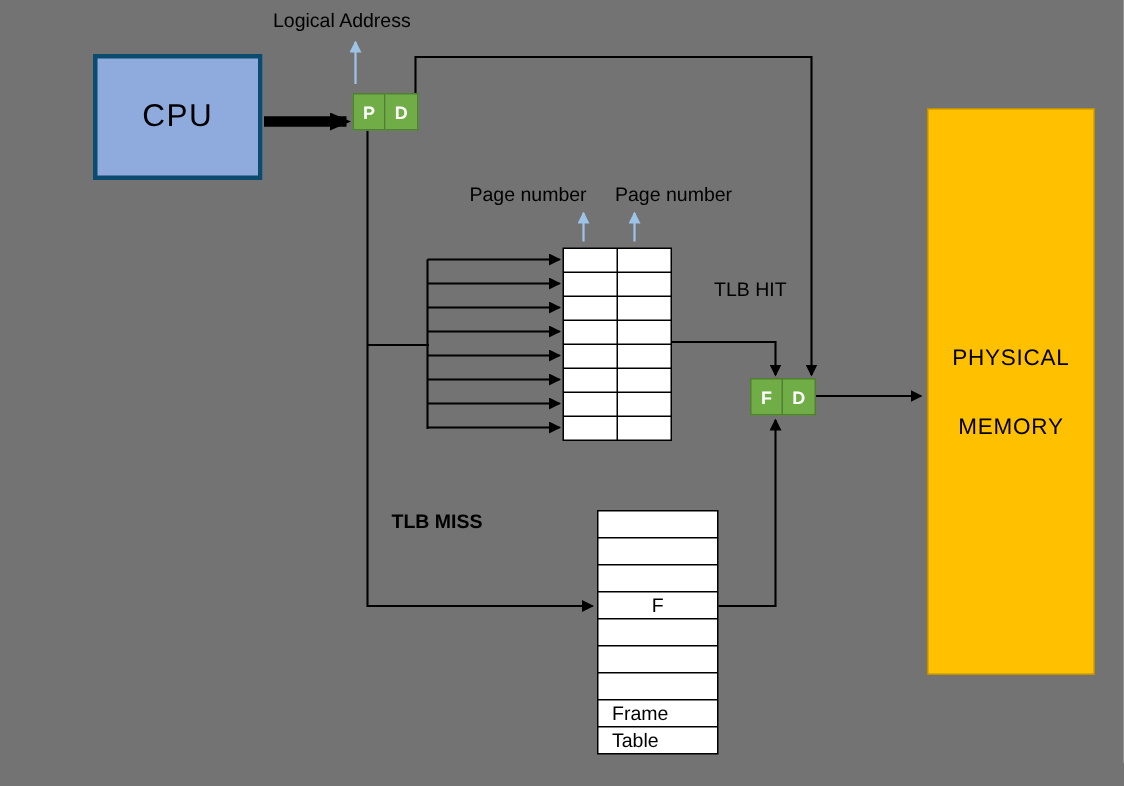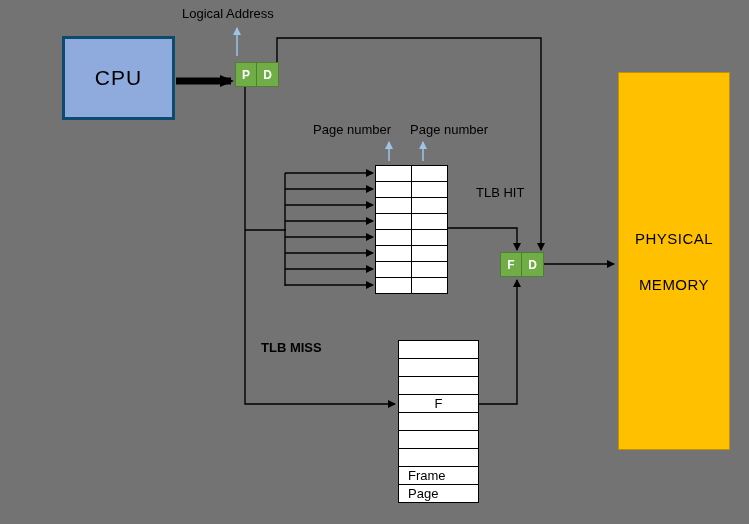--- a/index.html
+++ b/index.html
@@ -161,21 +161,21 @@
 
   <div class="abs page-table">
     <div class="pcell"></div>
     <div class="pcell"></div>
     <div class="pcell"></div>
     <div class="pcell">F</div>
     <div class="pcell"></div>
     <div class="pcell"></div>
     <div class="pcell"></div>
     <div class="pcell left">Frame</div>
-    <div class="pcell left">Page</div>
+    <div class="pcell left">Table</div>
   </div>
 
   <div class="abs memory-box">
     <span>PHYSICAL</span>
     <span>MEMORY</span>
   </div>
 
 </div>
 
 </body></html>

